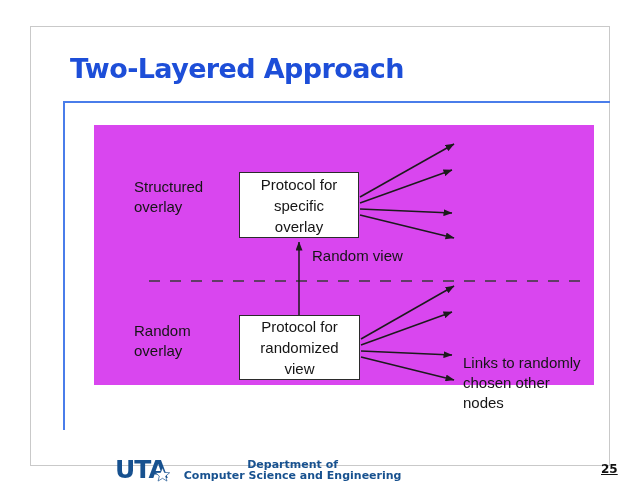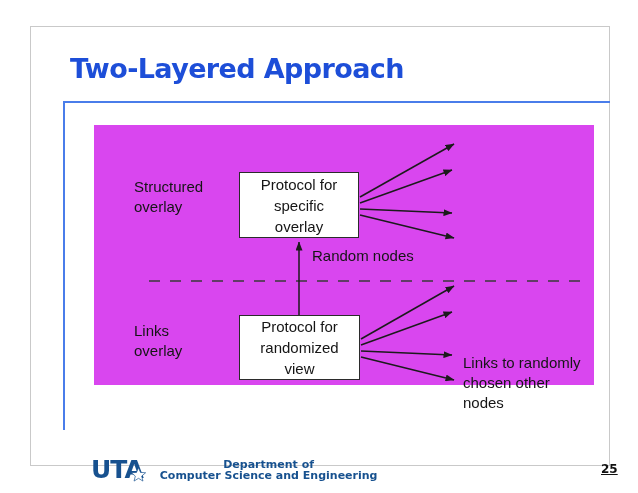--- a/index.html
+++ b/index.html
@@ -97,21 +97,21 @@
     color: #151515;
     line-height: 21px;
     white-space: pre-line;
   }
   #box-specific-overlay  { left: 145px; top: 47px;  width: 120px; height: 66px; }
   #box-randomized-view   { left: 145px; top: 190px; width: 121px; height: 65px; }
 
   
   #footer-logo {
     position: absolute;
-    left: 60px;
+    left: 84px;
     top: 430px;
     height: 26px;
     display: flex;
     align-items: center;
   }
   #uta-wordmark {
     position: relative;
     font-family: "DejaVu Sans", sans-serif;
     font-size: 25px;
     font-weight: bold;
@@ -190,28 +190,28 @@
 specific
 overlay</div>
 
     <div class="proto-box" id="box-randomized-view">Protocol for
 randomized
 view</div>
 
     <div class="dg-label" id="label-structured-overlay">Structured
 overlay</div>
 
-    <div class="dg-label" id="label-random-overlay">Links
+    <div class="dg-label" id="label-random-overlay">Random
 overlay</div>
 
 
     <div class="dg-label" id="label-links-random">Links to randomly
 chosen other nodes</div>
 
-    <div class="dg-label" id="label-random-peer">Random nodes</div>
+    <div class="dg-label" id="label-random-peer">Random view</div>
 
   </div>
 
   <div id="footer-logo">
     <span id="uta-wordmark">
       <span>UTA</span>
       <svg id="uta-star" viewBox="0 0 24 24">
         <polygon points="12,1 15.2,8.6 23.4,9.2 17.1,14.5 19.1,22.5 12,18.1 4.9,22.5 6.9,14.5 0.6,9.2 8.8,8.6" fill="#ffffff" stroke="#17518f" stroke-width="1.1"></polygon>
       </svg>
     </span>

